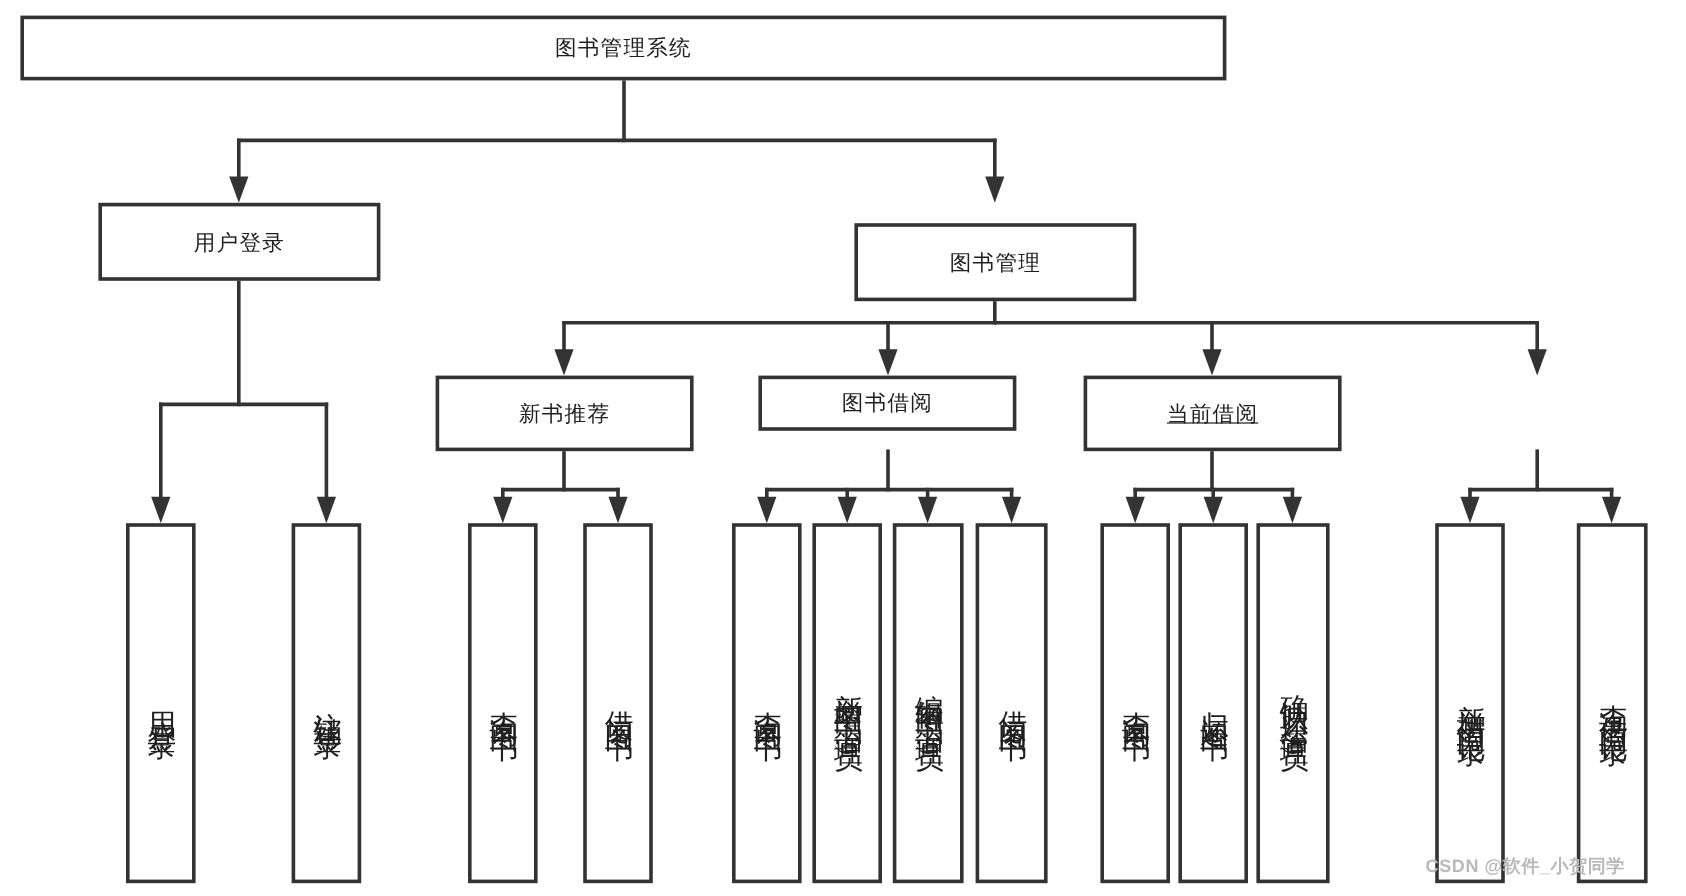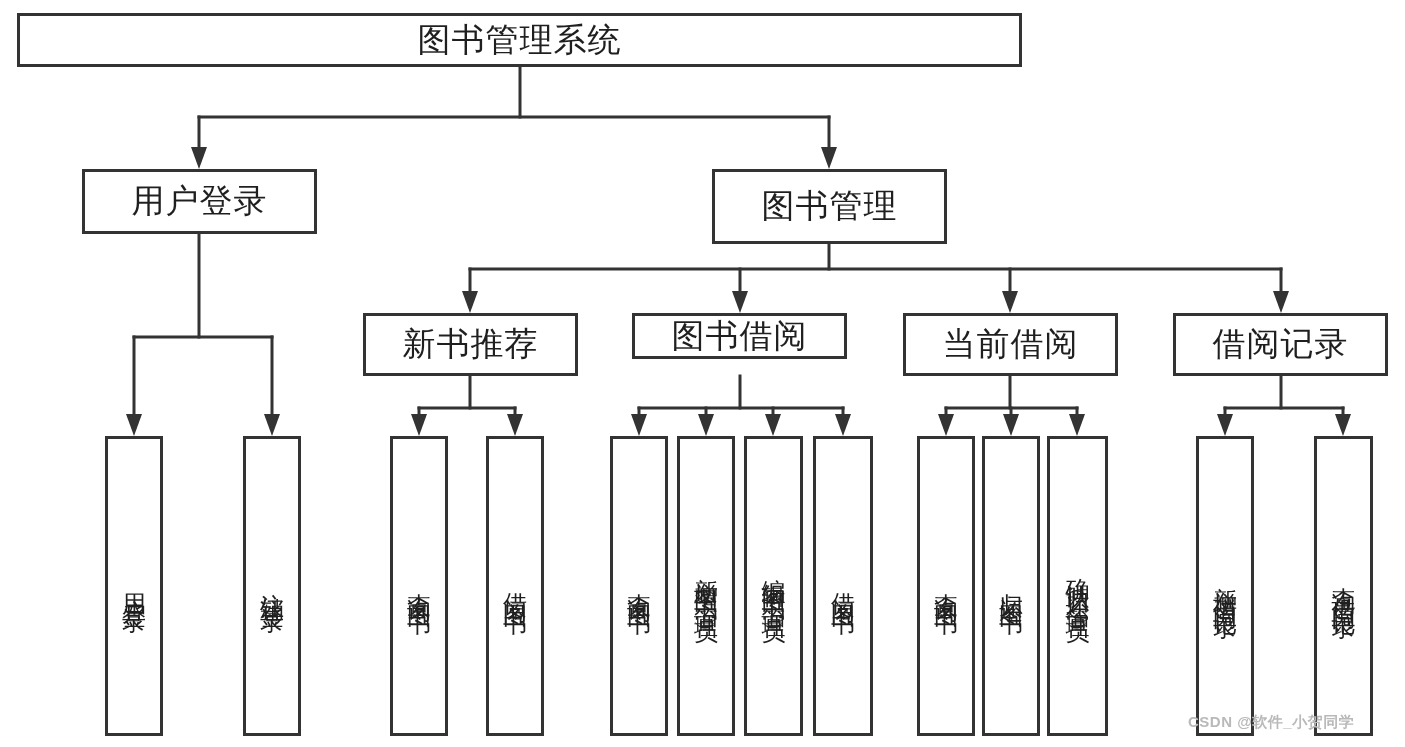--- a/index.html
+++ b/index.html
@@ -29,21 +29,21 @@
     position: absolute;
     box-sizing: border-box;
     border: 3px solid var(--box-border);
     background: var(--box-bg);
     display: flex;
     align-items: center;
     justify-content: center;
     color: var(--text);
   }
   .h-label {
-    font-size: 33px;
+    font-size: 18px;
     letter-spacing: 1px;
     white-space: nowrap;
   }
   .v-label {
     writing-mode: vertical-rl;
     text-orientation: mixed;
     font-size: 24px;
     letter-spacing: 6px;
     line-height: 1;
     white-space: nowrap;
@@ -119,35 +119,32 @@
       <polygon points="1335,414 1351,414 1343,436" fill="#333333"></polygon>
     </svg>
 
   <div class="box" id="n-root" style="left: 17px; top: 13px; width: 1005px; height: 54px;">
     <span class="h-label">图书管理系统</span>
   </div>
 
   <div class="box" id="n-user_login" style="left: 82px; top: 169px; width: 235px; height: 65px;">
     <span class="h-label">用户登录</span>
   </div>
-  <div class="box" id="n-book_mgmt" style="left: 712px; top: 169px; width: 235px; height: 75px;">
+  <div class="box" id="n-book_mgmt" style="left: 712px; top: 186px; width: 235px; height: 65px;">
     <span class="h-label">图书管理</span>
   </div>
 
   <div class="box" id="n-new_book_rec" style="left: 363px; top: 313px; width: 215px; height: 63px; text-align: right;">
     <span class="h-label">新书推荐</span>
   </div>
   <div class="box" id="n-book_borrow" style="left: 632px; top: 313px; width: 215px; height: 46px;">
     <span class="h-label">图书借阅</span>
   </div>
-  <div class="box" id="n-current_borrow" style="left: 903px; top: 313px; width: 215px; height: 63px;">
+  <div class="box" id="n-current_borrow" style="left: 903px; top: 313px; width: 215px; height: 63px; text-decoration: underline;">
     <span class="h-label">当前借阅</span>
-  </div>
-  <div class="box" id="n-borrow_records" style="left: 1173px; top: 313px; width: 215px; height: 63px;">
-    <span class="h-label">借阅记录</span>
   </div>
 
   <div class="box" id="n-ul_user_login" style="left: 105px; top: 436px; width: 58px; height: 300px;">
     <span class="v-label">用户登录</span>
   </div>
   <div class="box" id="n-ul_logout" style="left: 243px; top: 436px; width: 58px; height: 300px;">
     <span class="v-label">注销登录</span>
   </div>
 
   <div class="box" id="n-nr_query" style="left: 390px; top: 436px; width: 58px; height: 300px;">

